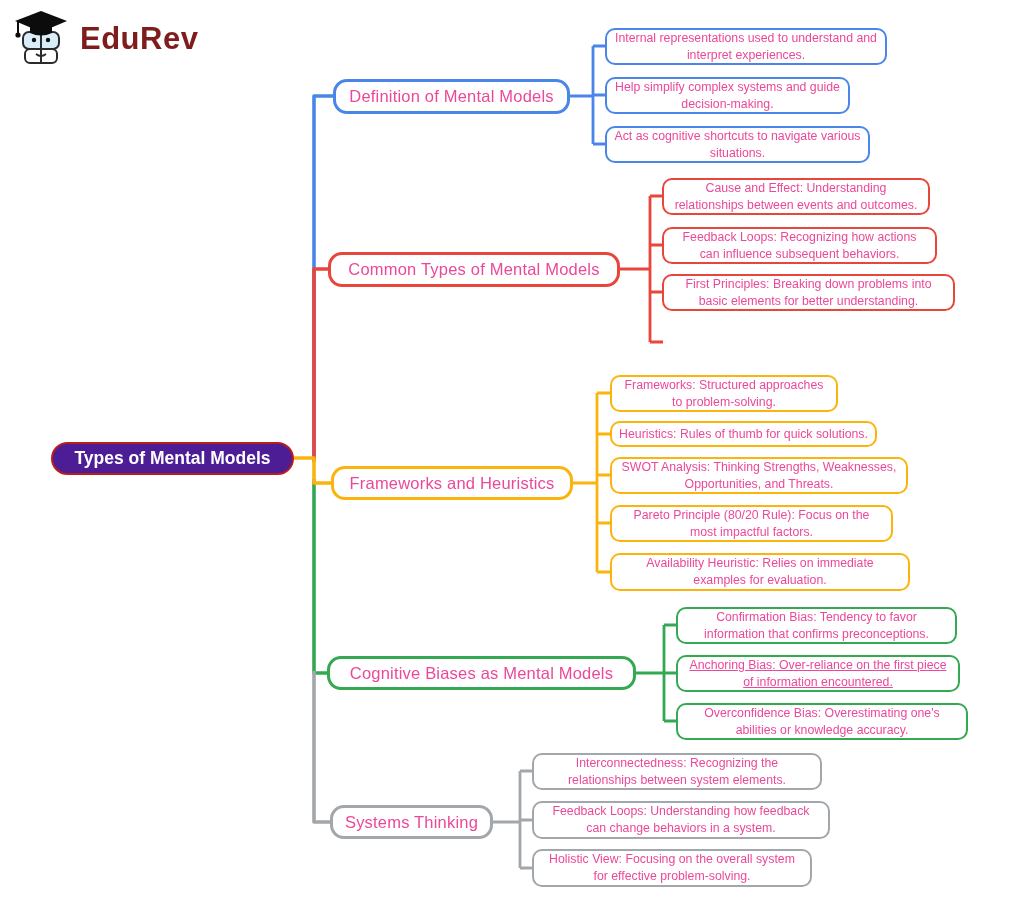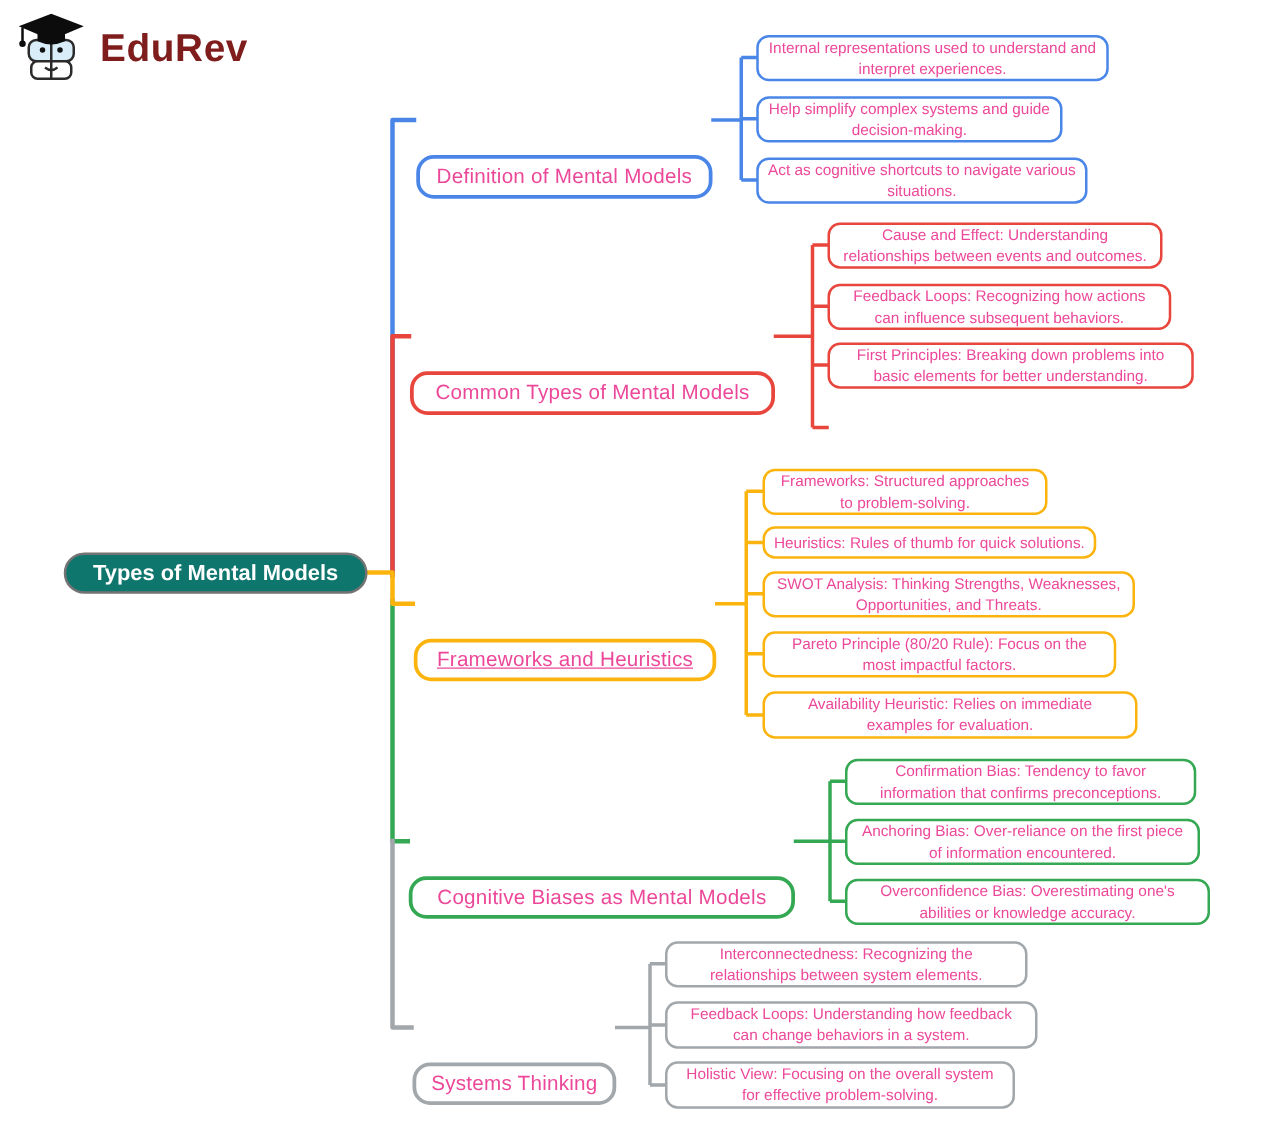--- a/index.html
+++ b/index.html
@@ -9,25 +9,25 @@
   }
   .canvas{position:absolute;inset:0;}
   svg.wires{position:absolute;left:0;top:0;pointer-events:none;}
 
   .node{
     position:absolute;box-sizing:border-box;background:#ffffff;
     display:flex;align-items:center;justify-content:center;text-align:center;
     color:#ec4899;
   }
   .root{
-    background:#0f766e;color:#ffffff;font-weight:bold;font-size:17.5px;
-    border-radius:17px;border:2px solid #737373;
+    background:#4c1d95;color:#ffffff;font-weight:bold;font-size:17.5px;
+    border-radius:17px;border:2px solid #b91c1c;
   }
   .topic{
-    border:3px solid;border-radius:14px;font-size:16.5px;letter-spacing:.2px;margin-top:45px;
+    border:3px solid;border-radius:14px;font-size:16.5px;letter-spacing:.2px;
   }
   .leaf{
     border:2.5px solid;border-radius:10px;font-size:12.3px;line-height:1.38;
     padding:2px 7px;
   }
   .b-blue{border-color:#4a86e8;}
   .b-red{border-color:#e8463c;}
   .b-yellow{border-color:#fbb40e;}
   .b-green{border-color:#34a853;}
   .b-gray{border-color:#a2a7ab;}
@@ -74,39 +74,39 @@
       <line x1="8" y1="14" x2="8" y2="25" stroke="#0c0c0c" stroke-width="2"></line>
       <circle cx="8" cy="27" r="2.6" fill="#0c0c0c"></circle>
     </svg>
     <span class="brand">EduRev</span>
   </div>
 
   <div class="node root" style="left:51px;top:442px;width:243px;height:33px;">Types of Mental Models</div>
 
   <div class="node topic b-blue" style="left:333px;top:79px;width:237px;height:35px;">Definition of Mental Models</div>
   <div class="node topic b-red" style="left:328px;top:252px;width:292px;height:35px;">Common Types of Mental Models</div>
-  <div class="node topic b-yellow" style="left:331px;top:466px;width:242px;height:34px;text-decoration:underline;">Frameworks and Heuristics</div>
+  <div class="node topic b-yellow" style="left:331px;top:466px;width:242px;height:34px;">Frameworks and Heuristics</div>
   <div class="node topic b-green" style="left:327px;top:656px;width:309px;height:34px;">Cognitive Biases as Mental Models</div>
   <div class="node topic b-gray" style="left:330px;top:805px;width:163px;height:34px;">Systems Thinking</div>
 
   <div class="node leaf b-blue" style="left:605px;top:28px;width:282px;height:37px;">Internal representations used to understand and interpret experiences.</div>
   <div class="node leaf b-blue" style="left:605px;top:77px;width:245px;height:37px;">Help simplify complex systems and guide decision-making.</div>
   <div class="node leaf b-blue" style="left:605px;top:126px;width:265px;height:37px;">Act as cognitive shortcuts to navigate various situations.</div>
 
   <div class="node leaf b-red" style="left:662px;top:178px;width:268px;height:37px;">Cause and Effect: Understanding relationships between events and outcomes.</div>
   <div class="node leaf b-red" style="left:662px;top:227px;width:275px;height:37px;">Feedback Loops: Recognizing how actions can influence subsequent behaviors.</div>
   <div class="node leaf b-red" style="left:662px;top:274px;width:293px;height:37px;">First Principles: Breaking down problems into basic elements for better understanding.</div>
 
   <div class="node leaf b-yellow" style="left:610px;top:375px;width:228px;height:37px;">Frameworks: Structured approaches to problem-solving.</div>
   <div class="node leaf b-yellow" style="left:610px;top:421px;width:267px;height:26px;">Heuristics: Rules of thumb for quick solutions.</div>
   <div class="node leaf b-yellow" style="left:610px;top:457px;width:298px;height:37px;">SWOT Analysis: Thinking Strengths, Weaknesses, Opportunities, and Threats.</div>
   <div class="node leaf b-yellow" style="left:610px;top:505px;width:283px;height:37px;">Pareto Principle (80/20 Rule): Focus on the most impactful factors.</div>
   <div class="node leaf b-yellow" style="left:610px;top:553px;width:300px;height:38px;">Availability Heuristic: Relies on immediate examples for evaluation.</div>
 
   <div class="node leaf b-green" style="left:676px;top:607px;width:281px;height:37px;">Confirmation Bias: Tendency to favor information that confirms preconceptions.</div>
-  <div class="node leaf b-green" style="left:676px;top:655px;width:284px;height:37px;">Anchoring Bias: Over-reliance on the first piece of information encountered.</div>
+  <div class="node leaf b-green" style="left:676px;top:655px;width:284px;height:37px;text-decoration:underline;">Anchoring Bias: Over-reliance on the first piece of information encountered.</div>
   <div class="node leaf b-green" style="left:676px;top:703px;width:292px;height:37px;">Overconfidence Bias: Overestimating one's abilities or knowledge accuracy.</div>
 
   <div class="node leaf b-gray" style="left:532px;top:753px;width:290px;height:37px;">Interconnectedness: Recognizing the relationships between system elements.</div>
   <div class="node leaf b-gray" style="left:532px;top:801px;width:298px;height:38px;">Feedback Loops: Understanding how feedback can change behaviors in a system.</div>
   <div class="node leaf b-gray" style="left:532px;top:849px;width:280px;height:38px;">Holistic View: Focusing on the overall system for effective problem-solving.</div>
 
 </div>
 
 </body></html>

